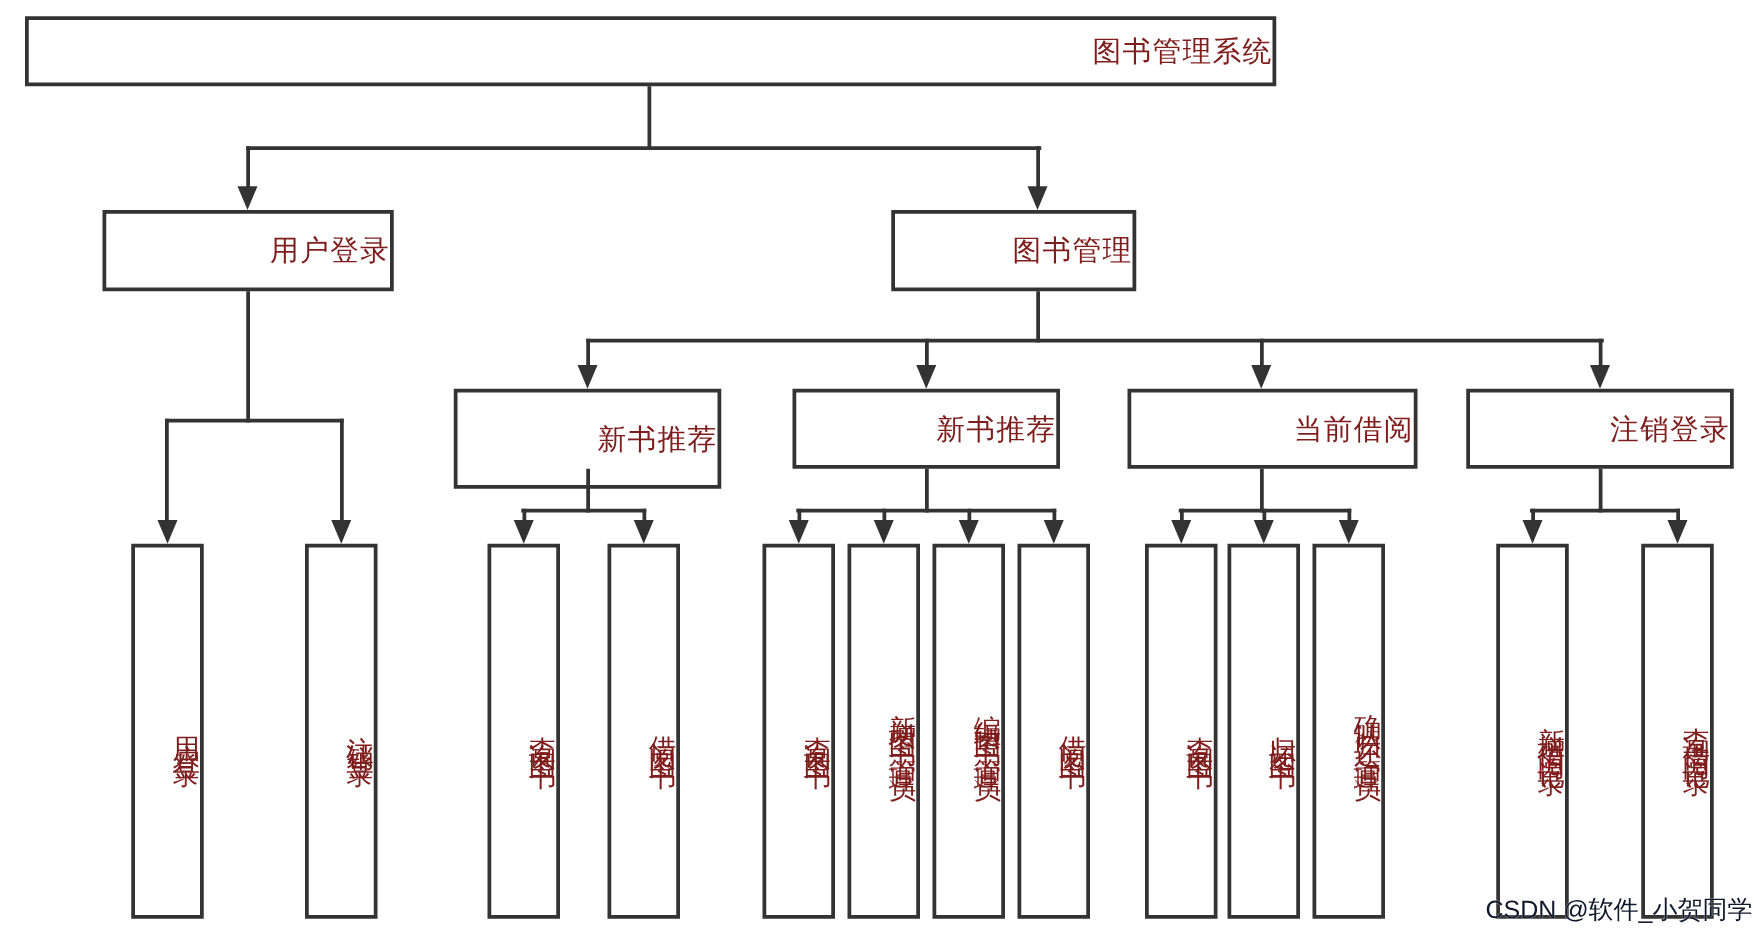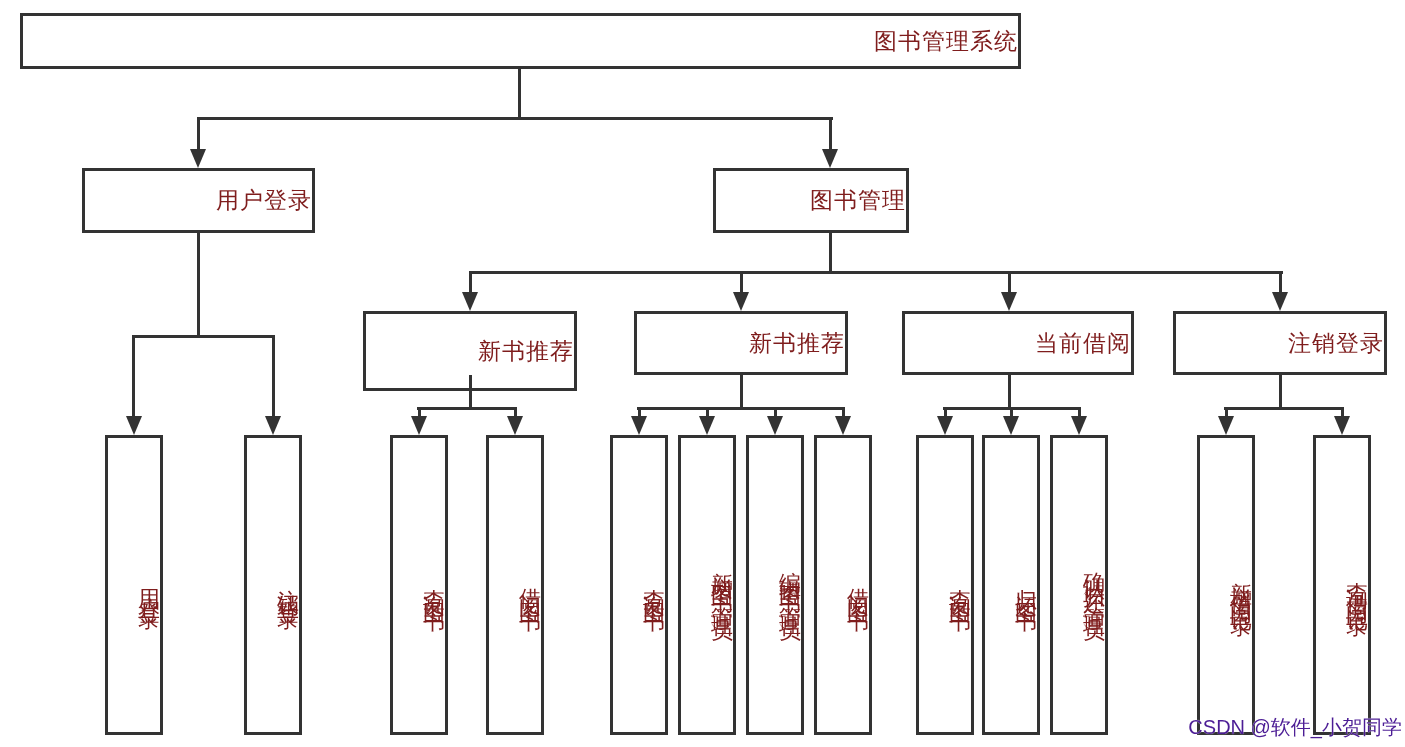--- a/index.html
+++ b/index.html
@@ -44,21 +44,21 @@
     height: 0;
     border-left: 8px solid transparent;
     border-right: 8px solid transparent;
     border-top: 19px solid #333333;
   }
   .watermark {
     position: absolute;
     right: 3px;
     top: 714px;
     font-size: 20px;
-    color: #4c1d95;
+    color: #0f172a;
     text-shadow: 0 0 1px #ffffff;
     white-space: nowrap;
     z-index: 5;
   }
 </style>
 </head>
 <body>
 
 <div class="canvas">
 

